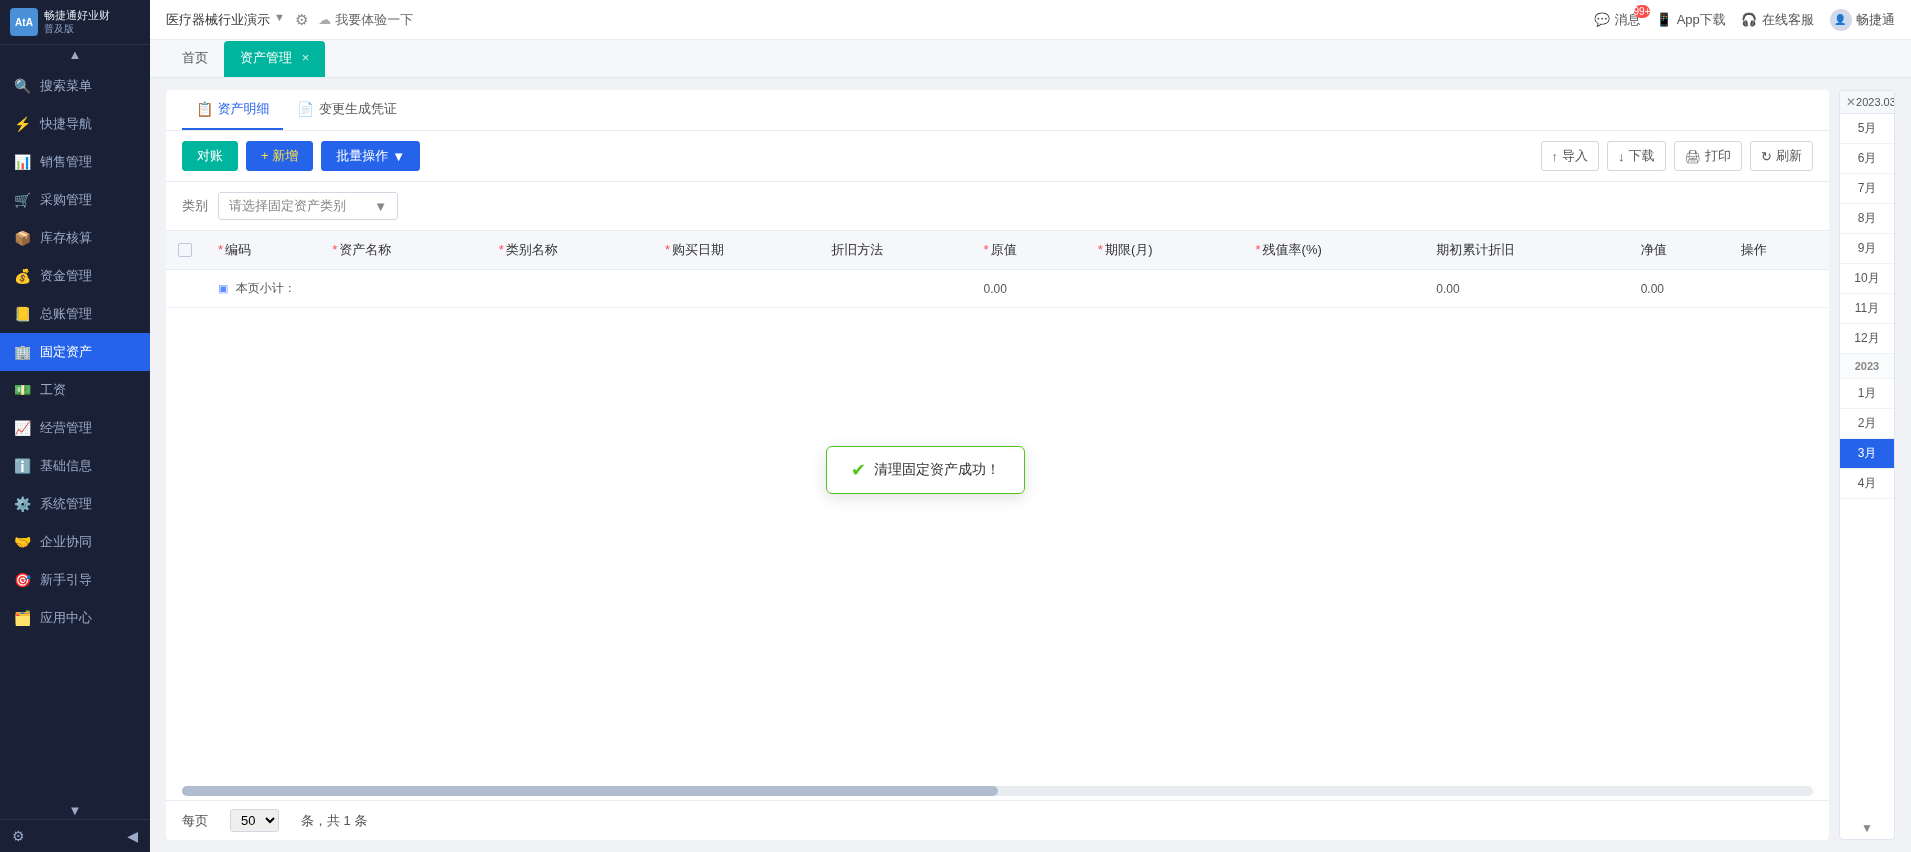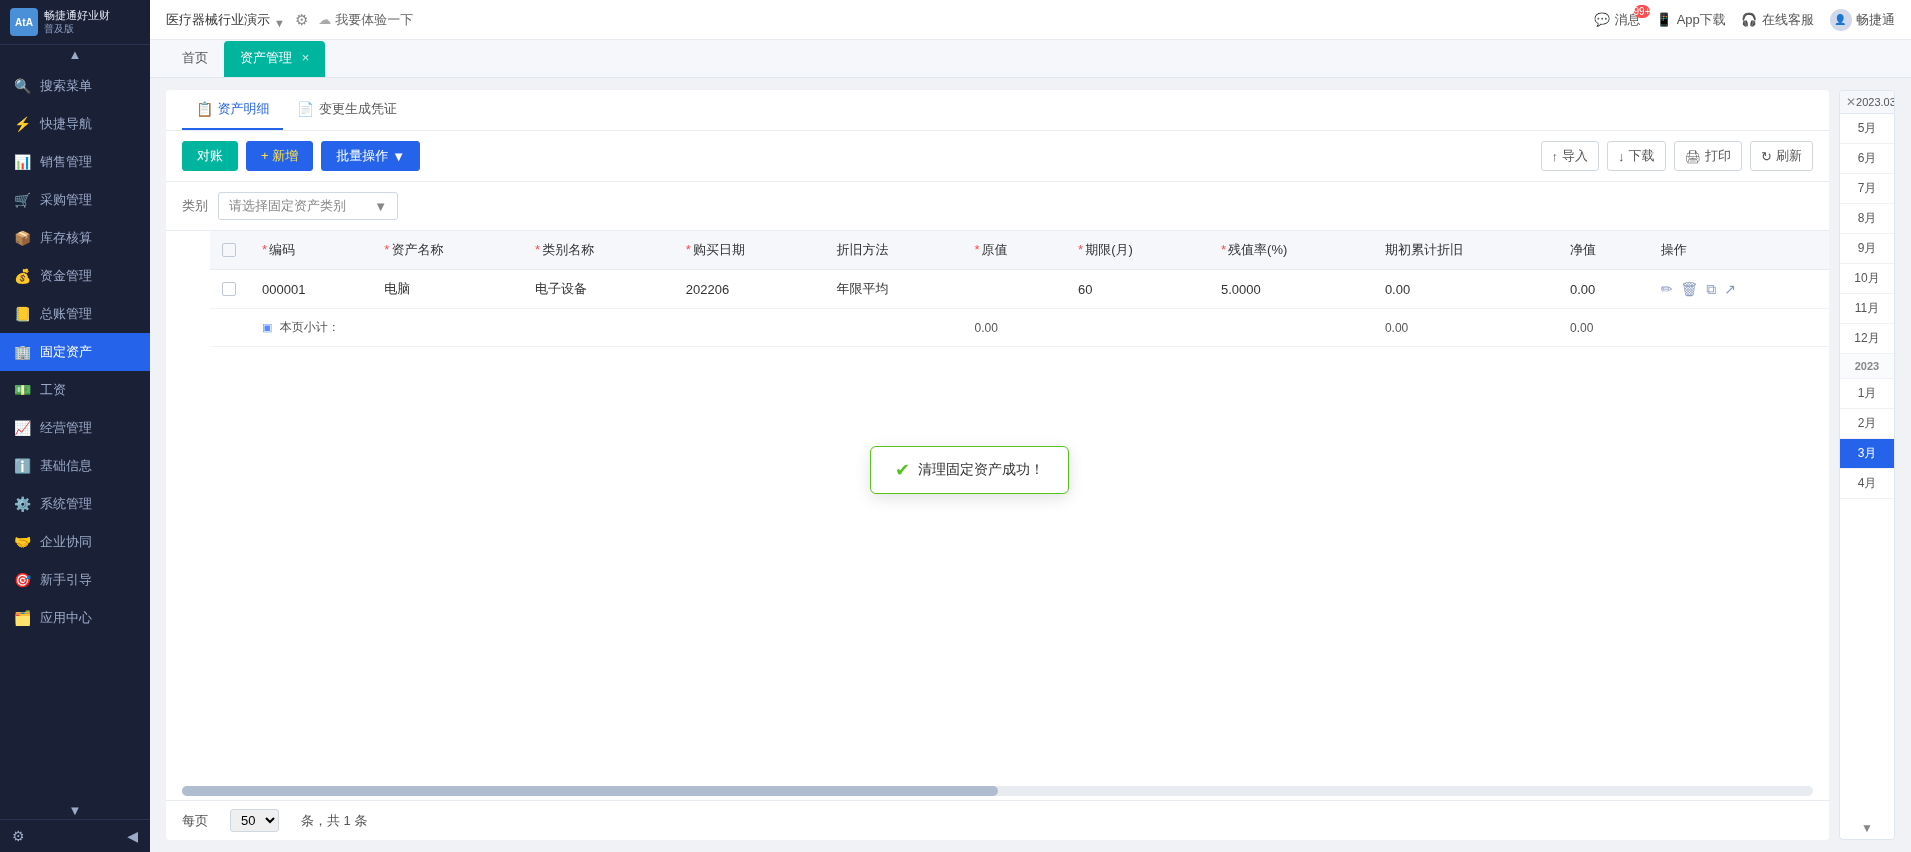--- a/index.html
+++ b/index.html
@@ -52,21 +52,21 @@
     
     .main { flex: 1; display: flex; flex-direction: column; overflow: hidden; }
 
     
     .topbar {
       height: 40px; background: #fff;
       display: flex; align-items: center; padding: 0 16px;
       border-bottom: 1px solid #e8ecf0;
       gap: 10px;
     }
-    .topbar-company { display: flex; align-items: flex-end; gap: 4px; font-size: 13px; color: #333; }
+    .topbar-company { display: flex; align-items: flex-start; gap: 4px; font-size: 13px; color: #333; }
     .topbar-company .arrow { color: #888; font-size: 11px; }
     .topbar-gear { color: #888; cursor: pointer; font-size: 15px; }
     .topbar-experience { display: flex; align-items: center; gap: 4px; color: #666; font-size: 13px; }
     .topbar-experience .cloud-icon { color: #aaa; }
     .topbar-right { margin-left: auto; display: flex; align-items: center; gap: 16px; }
     .topbar-msg { display: flex; align-items: center; gap: 4px; color: #555; font-size: 13px; cursor: pointer; position: relative; }
     .badge { background: #ff4d4f; color: #fff; font-size: 10px; padding: 1px 0; border-radius: 8px; position: absolute; top: -6px; right: -10px; }
     .topbar-download, .topbar-service { display: flex; align-items: center; gap: 4px; color: #555; font-size: 13px; cursor: pointer; }
     .topbar-user { display: flex; align-items: center; gap: 4px; color: #555; font-size: 13px; cursor: pointer; }
     .user-avatar { width: 22px; height: 22px; border-radius: 50%; background: #d0d8ea; display: flex; align-items: center; justify-content: center; font-size: 10px; }
@@ -353,64 +353,41 @@
       </div>
 
       <div class="filter-row">
         <span class="filter-label">类别</span>
         <div class="filter-select">
           <span>请选择固定资产类别</span>
           <span class="arr">▼</span>
         </div>
       </div>
 
-      <div class="table-wrap" style="position:relative;margin-left:44px;">
+      <div class="table-wrap" style="position:relative;">
         <table>
           <thead>
             <tr>
               <th class="checkbox-col">
                 <div class="check-box"></div>
               </th>
               <th><span class="required">*</span><span>编码</span></th>
               <th><span class="required">*</span><span>资产名称</span></th>
               <th><span class="required">*</span><span>类别名称</span></th>
               <th><span class="required">*</span><span>购买日期</span></th>
               <th><span>折旧方法</span></th>
               <th><span class="required">*</span><span>原值</span></th>
               <th><span class="required">*</span><span>期限(月)</span></th>
               <th><span class="required">*</span><span>残值率(%)</span></th>
               <th><span>期初累计折旧</span></th>
               <th><span>净值</span></th>
               <th><span>操作</span></th>
             </tr>
           </thead>
           <tbody>
-            <tr id="data-row-0">
-              <td class="checkbox-col">
-                <div class="check-box"></div>
-              </td>
-              <td>000001</td>
-              <td>电脑</td>
-              <td>电子设备</td>
-              <td>202206</td>
-              <td>年限平均</td>
-              <td></td>
-              <td>60</td>
-              <td>5.0000</td>
-              <td>0.00</td>
-              <td>0.00</td>
-              <td>
-                <div class="op-icons">
-                  <span class="op-icon">✏</span>
-                  <span class="op-icon">🗑</span>
-                  <span class="op-icon">⧉</span>
-                  <span class="op-icon">↗</span>
-                </div>
-              </td>
-            </tr>
             <tr class="subtotal-row">
               <td></td>
               <td colspan="4">
                 <span class="subtotal-icon">▣</span>
                 <span>本页小计：</span>
               </td>
               <td></td>
               <td>0.00</td>
               <td></td>
               <td></td>

